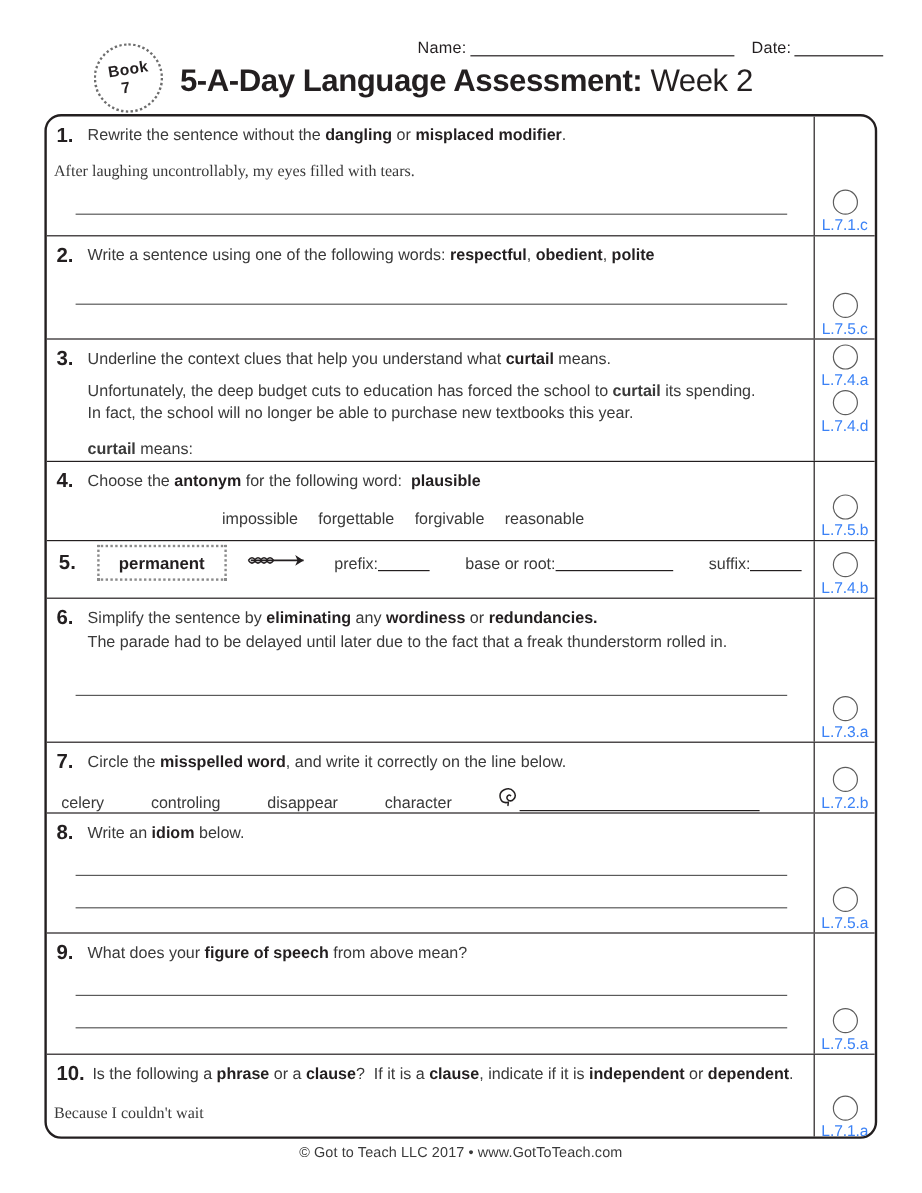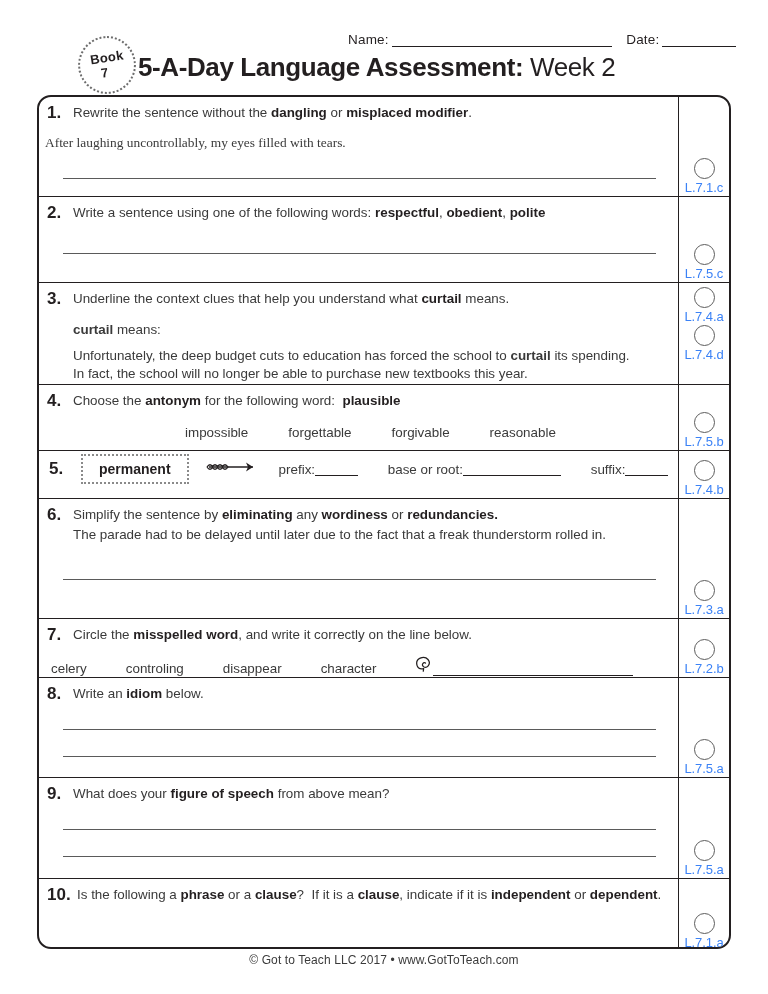--- a/index.html
+++ b/index.html
@@ -67,21 +67,21 @@
   }
   .badge-num {
     font-size: 13px;
     font-weight: 700;
     transform: rotate(-9deg) translateX(-2px);
     margin-top: 2px;
   }
 
   .title {
     position: absolute;
-    left: 138px;
+    left: 150px;
     top: 52px;
     font-size: 26px;
     letter-spacing: -.4px;
     white-space: nowrap;
   }
   .title .strong { font-weight: 700; }
   .title .light  { font-weight: 400; }
 
   
   .sheet {
@@ -277,42 +277,42 @@
       </div>
     </div>
   </div>
 
   <div class="row" style="height:102px">
     <div class="qcell">
       <div class="qhead">
         <span class="qnum">3.</span>
         <span class="qtext">Underline the context clues that help you understand what <b>curtail</b> means.</span>
       </div>
+      <div class="sent body-indent" style="margin-top:8px">Unfortunately, the deep budget cuts to education has forced the school to <b>curtail</b> its spending.<br>In fact, the school will no longer be able to purchase new textbooks this year.</div>
       <div class="sent body-indent" style="margin-top:12px"><b>curtail</b> means:</div>
-      <div class="sent body-indent" style="margin-top:8px">Unfortunately, the deep budget cuts to education has forced the school to <b>curtail</b> its spending.<br>In fact, the school will no longer be able to purchase new textbooks this year.</div>
     </div>
     <div class="stdcell split">
       <div class="std">
         <div class="std-circle"></div>
         <div class="std-code">L.7.4.a</div>
       </div>
       <div class="std">
         <div class="std-circle"></div>
         <div class="std-code">L.7.4.d</div>
       </div>
     </div>
   </div>
 
   <div class="row" style="height:66px">
     <div class="qcell">
       <div class="qhead">
         <span class="qnum">4.</span>
         <span class="qtext">Choose the <b>antonym</b> for the following word:&nbsp; <b>plausible</b></span>
       </div>
-      <div class="choices" style="margin-top:14px; padding-left:140px; gap:40px">
+      <div class="choices" style="margin-top:14px; padding-left:140px; gap:17px">
         <span>impossible</span>
         <span>forgettable</span>
         <span>forgivable</span>
         <span>reasonable</span>
       </div>
     </div>
     <div class="stdcell">
       <div class="std">
         <div class="std-circle"></div>
         <div class="std-code">L.7.5.b</div>
@@ -430,20 +430,21 @@
       </div>
     </div>
   </div>
 
   <div class="row" style="height:72px">
     <div class="qcell">
       <div class="qhead">
         <span class="qnum wide">10.</span>
         <span class="qtext">Is the following a <b>phrase</b> or a <b>clause</b>?&nbsp; If it is a <b>clause</b>, indicate if it is <b>independent</b> or <b>dependent</b>.</span>
       </div>
+      <div class="sent center" style="margin-top:14px">Because I couldn't wait</div>
     </div>
     <div class="stdcell">
       <div class="std">
         <div class="std-circle"></div>
         <div class="std-code">L.7.1.a</div>
       </div>
     </div>
   </div>
 
 </div>

